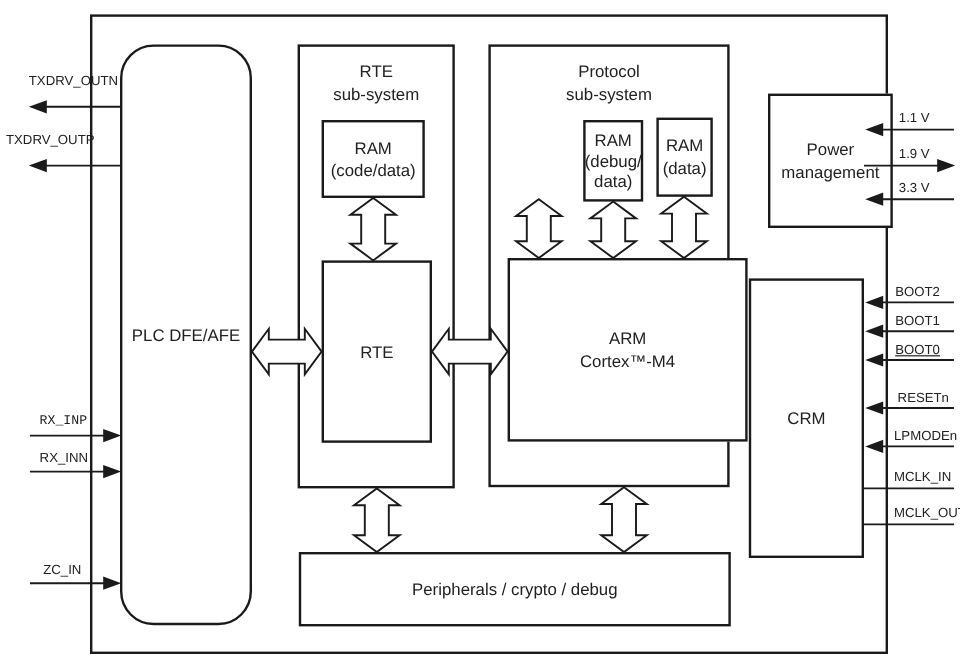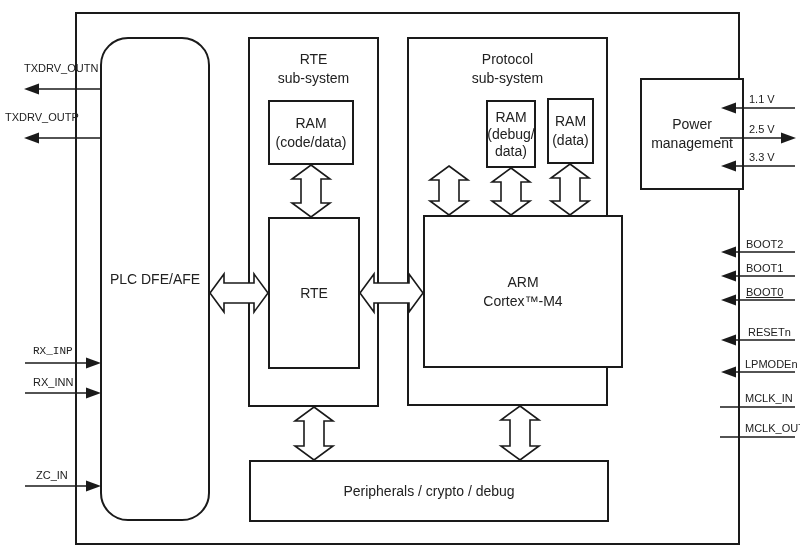--- a/index.html
+++ b/index.html
@@ -88,20 +88,23 @@
   <div class="box" style="left:423px;top:215px;width:200px;height:153px;">
     <span>ARM</span>
     <span>Cortex™-M4</span>
   </div>
 
   <div class="box" style="left:624px;top:78px;width:104px;height:112px;margin-left:16px;">
     <span>Power</span>
     <span>management</span>
   </div>
 
+  <div class="box" style="left:624px;top:232px;width:96px;height:233px;">
+    <span>CRM</span>
+  </div>
 
   <div class="box" style="left:249px;top:460px;width:360px;height:62px;">
     <span>Peripherals / crypto / debug</span>
   </div>
 
   <svg class="overlay" viewBox="0 0 800 556" xmlns="http://www.w3.org/2000/svg">
 
     <polygon class="blk-arrow" points="311,165 330,179 321,179 321,203 330,203 311,217 292,203 301,203 301,179 292,179"></polygon>
     <polygon class="blk-arrow" points="449,166 468,180 459,180 459,201 468,201 449,215 430,201 439,201 439,180 430,180"></polygon>
     <polygon class="blk-arrow" points="511,168 530,182 521,182 521,201 530,201 511,215 492,201 501,201 501,182 492,182"></polygon>
@@ -173,21 +176,21 @@
     </g>
   </svg>
 
   <div class="sig" style="left:5px;top:62px;margin-left:19px;">TXDRV_OUTN</div>
   <div class="sig" style="left:5px;top:111px;">TXDRV_OUTP</div>
   <div class="sig" style="left:33px;top:345px;font-family:Liberation Mono, monospace;">RX_INP</div>
   <div class="sig" style="left:33px;top:376px;">RX_INN</div>
   <div class="sig" style="left:36px;top:469px;">ZC_IN</div>
 
   <div class="sig" style="left:749px;top:93px;">1.1 V</div>
-  <div class="sig" style="left:749px;top:123px;">2.5 V</div>
+  <div class="sig" style="left:749px;top:123px;">1.9 V</div>
   <div class="sig" style="left:749px;top:151px;">3.3 V</div>
   <div class="sig" style="left:746px;top:238px;text-align:right;">BOOT2</div>
   <div class="sig" style="left:746px;top:262px;">BOOT1</div>
   <div class="sig" style="left:746px;top:286px;text-decoration:underline;">BOOT0</div>
   <div class="sig" style="left:748px;top:326px;">RESETn</div>
   <div class="sig" style="left:745px;top:358px;">LPMODEn</div>
   <div class="sig" style="left:745px;top:392px;">MCLK_IN</div>
   <div class="sig" style="left:745px;top:422px;">MCLK_OUT</div>
 
 </div>

